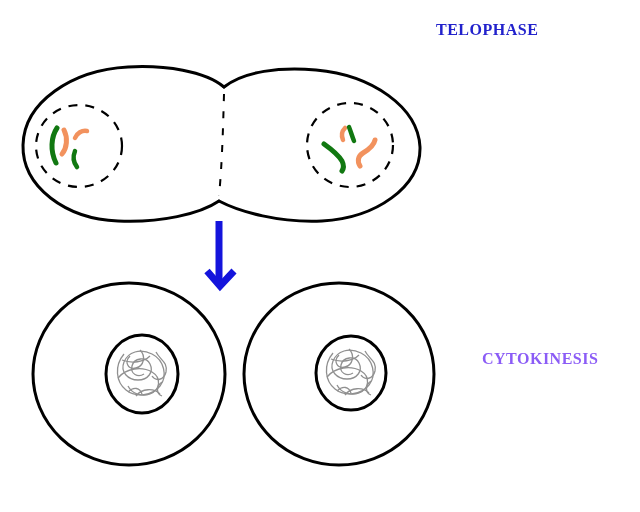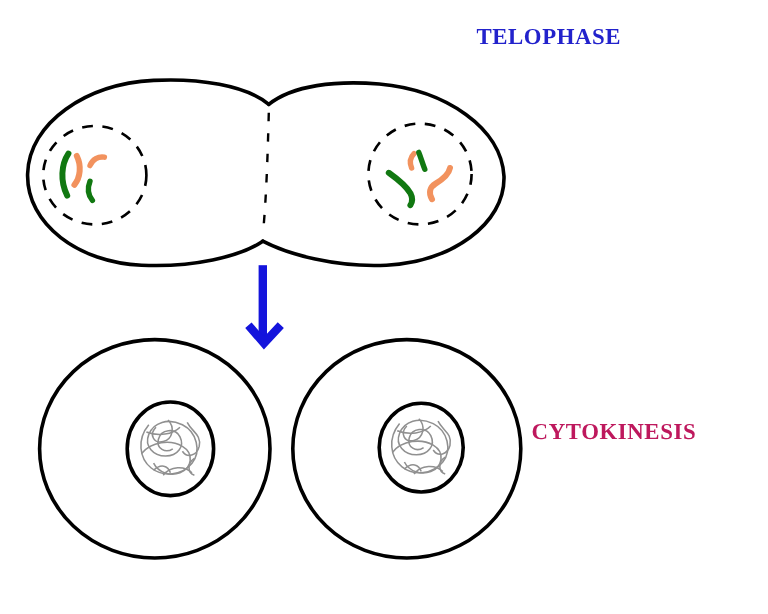--- a/index.html
+++ b/index.html
@@ -13,24 +13,25 @@
     position: relative;
     width: 640px; height: 512px;
     background: #ffffff;
   }
   .diagram-svg {
     position: absolute; left: 0; top: 0;
   }
   .stage-label {
     position: absolute;
     font-weight: bold;
-    font-size: 19px;
+    font-size: 16px;
     letter-spacing: 0.5px;
     white-space: nowrap;
     color: #2222CC;
+    margin-left: 39px;
   }
   .label-telophase   { left: 397px; top: 21px; }
   .label-cytokinesis { left: 443px; top: 350px; }
 </style>
 </head>
 <body>
 
 <div class="canvas" style="background-color: rgb(255, 255, 255);">
 
   <svg class="diagram-svg" width="640" height="512" viewBox="0 0 640 512">
@@ -93,14 +94,14 @@
         <ellipse cx="351" cy="373" rx="35" ry="37" fill="none" stroke-width="3" stroke="#000000"></ellipse>
         <g transform="translate(351,373)" clip-path="url(#nucleus-clip)" stroke="#909090">
           <use href="#chromatin-scribble"></use>
         </g>
       </g>
     </g>
   </svg>
 
   <div class="stage-label label-telophase" style="color: rgb(34, 34, 204);">TELOPHASE</div>
 
-  <div class="stage-label label-cytokinesis" style="color: #be185d;">CYTOKINESIS</div>
+  <div class="stage-label label-cytokinesis" style="color: #8b5cf6;">CYTOKINESIS</div>
 </div>
 
 </body></html>

